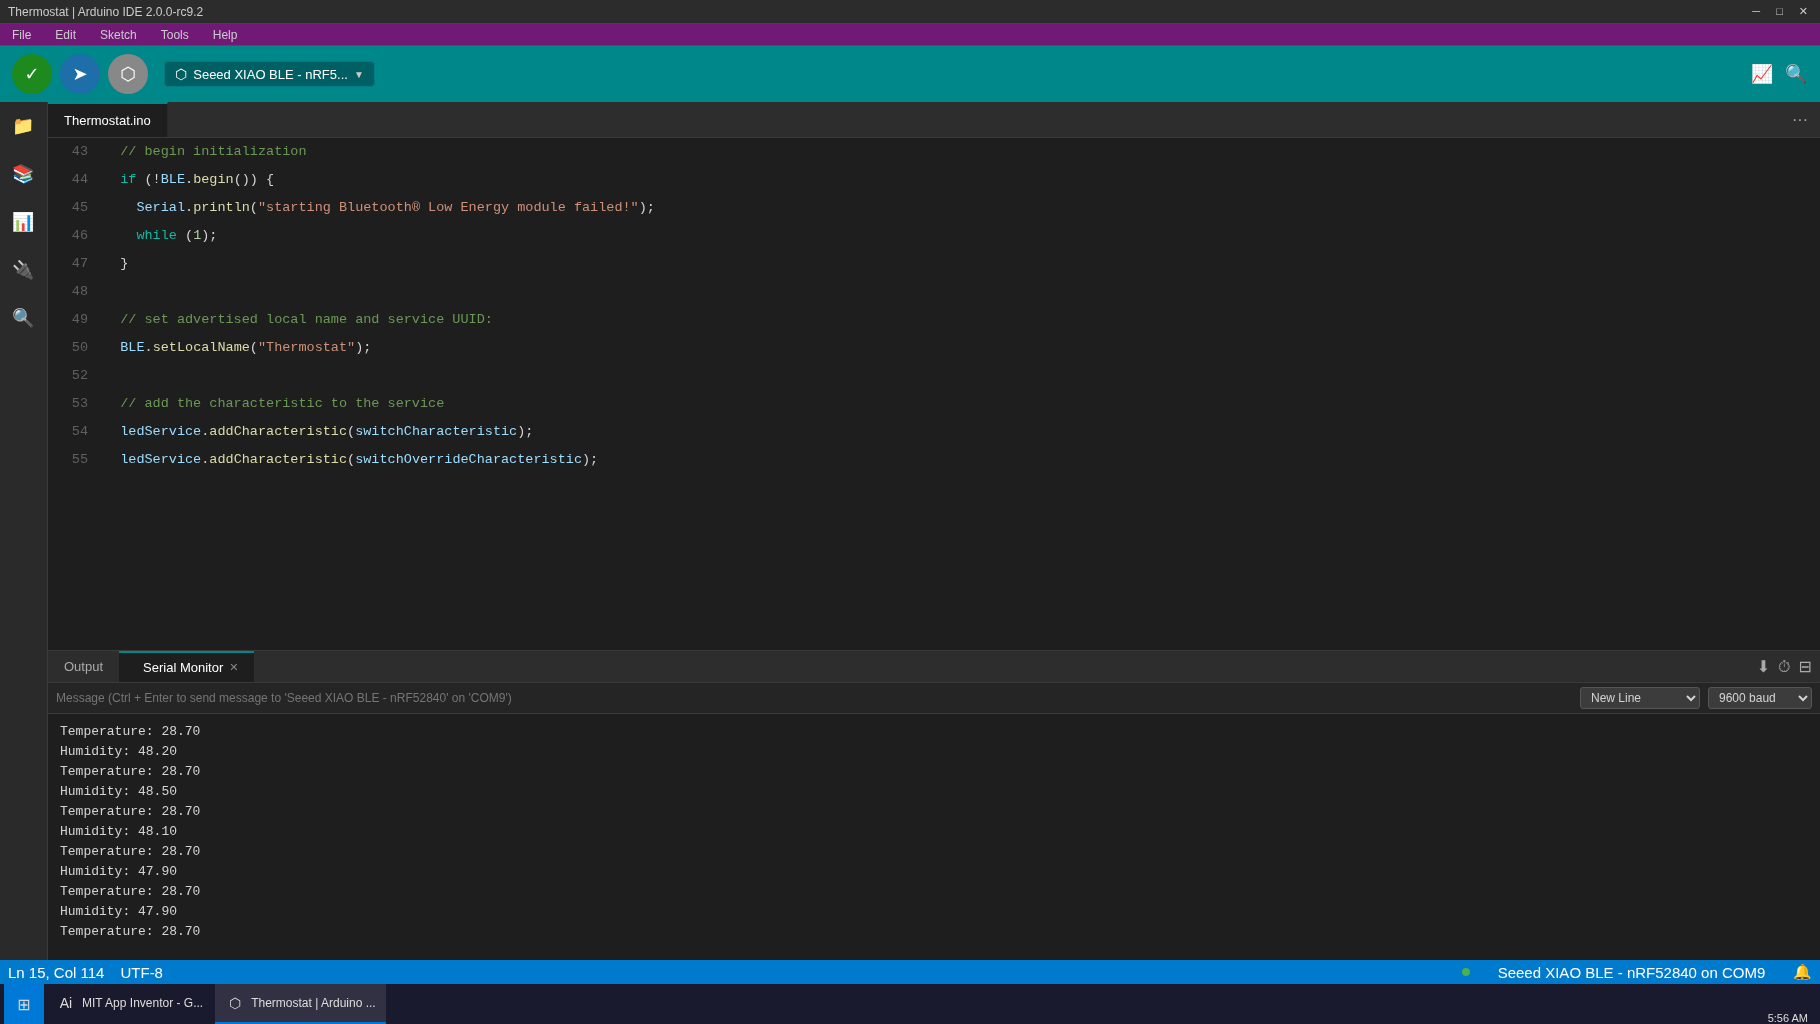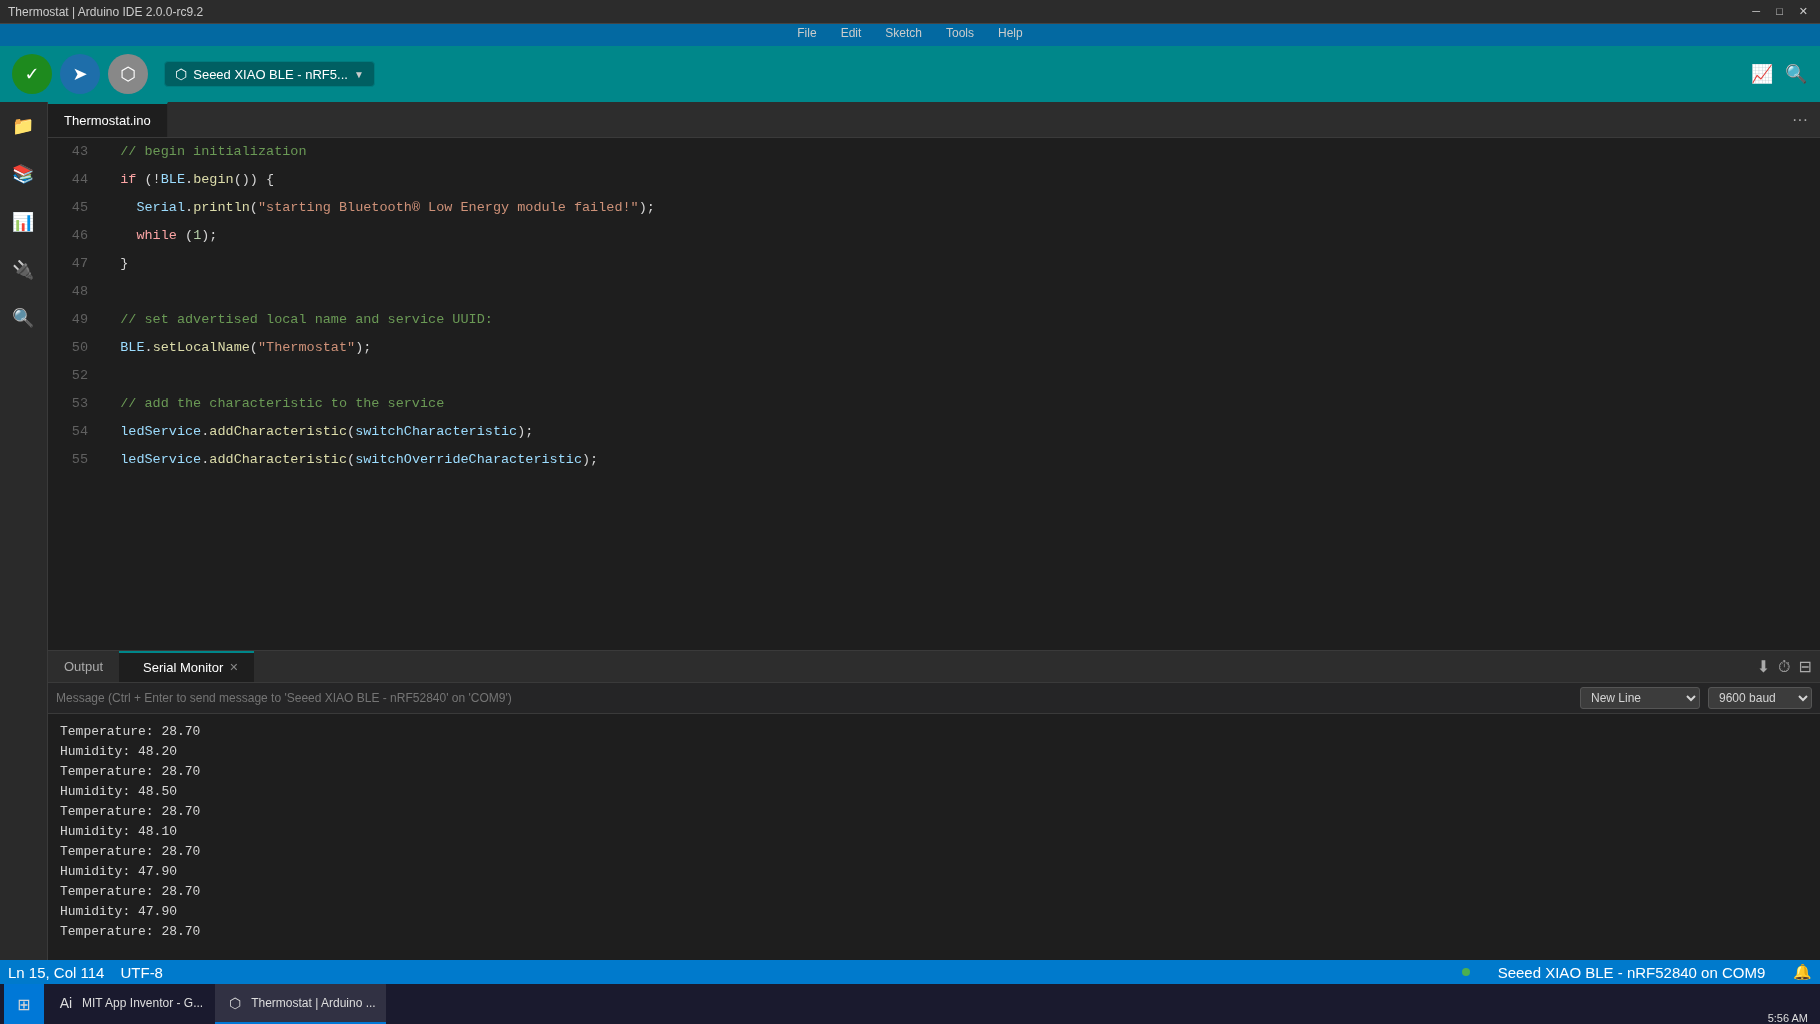--- a/index.html
+++ b/index.html
@@ -34,30 +34,29 @@
       font-size: 11px;
       color: #ccc;
     }
     #title-bar .win-controls span {
       cursor: pointer;
       padding: 0 4px;
     }
 
     
     #menu-bar {
-      background: #0369a1;
+      background: #701a75;
       color: #ccc;
       font-size: 12px;
       display: flex;
       align-items: center;
       height: 22px;
-      border-bottom: 4px solid #0369a1;
+      border-bottom: 1px solid #0369a1;
       gap: 16px;
       padding: 0 8px;
-      justify-content: center;
     }
     #menu-bar span {
       cursor: pointer;
       padding: 2px 4px;
     }
 
     
     #toolbar {
       background: #00878a;
       height: 56px;
@@ -199,21 +198,21 @@
       text-align: right;
       padding-right: 16px;
       user-select: none;
       flex-shrink: 0;
     }
     .line-content {
       color: #d4d4d4;
       white-space: pre;
     }
     
-    .kw { color: #fca5a5; }
+    .kw { color: #14b8a6; }
     .str { color: #ce9178; }
     .cmt { color: #6a9955; }
     .fn { color: #dcdcaa; }
     .num { color: #b5cea8; }
     .obj { color: #9cdcfe; }
 
     
     #bottom-panel {
       height: 310px;
       display: flex;

